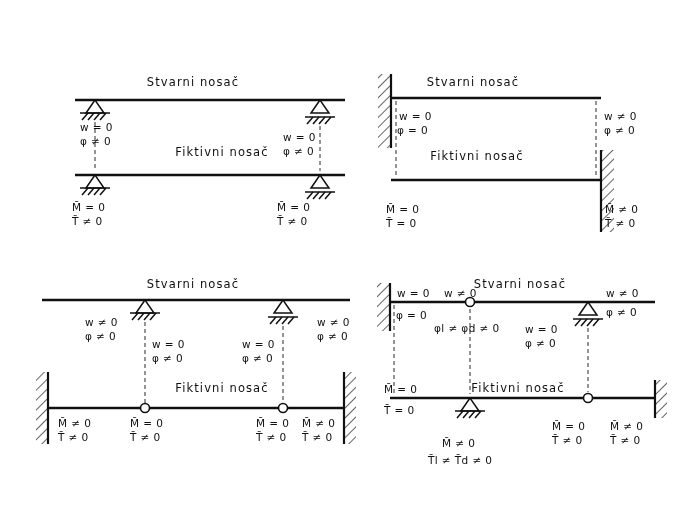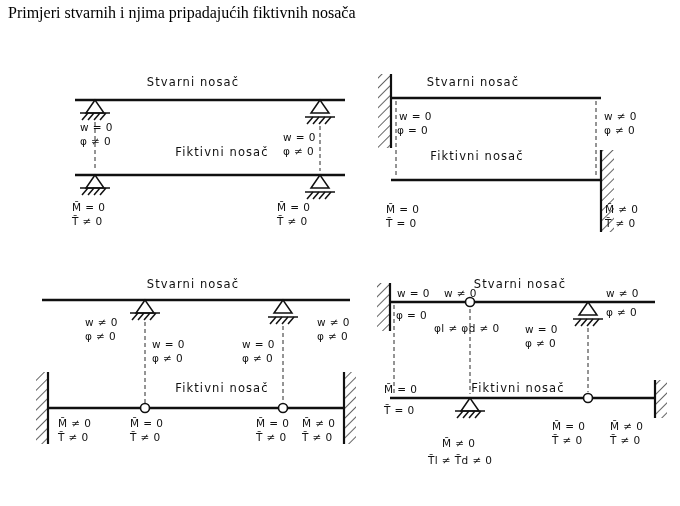--- a/index.html
+++ b/index.html
@@ -16,21 +16,20 @@
   .ann { font-size:10.5px; letter-spacing:0.4px; }
   .beam { stroke:#101010; stroke-width:2.4; fill:none; }
   .dash { stroke:#2b2b2b; stroke-width:1; stroke-dasharray:4 3; }
   .edge { stroke:#101010; stroke-width:2.2; }
   .hinge { fill:#ffffff; stroke:#101010; stroke-width:1.6; }
 </style>
 </head>
 <body>
 
 <div class="stage">
-  <div class="title">Primjeri stvarnih i njima pripadajućih fiktivnih nosača</div>
 
   <svg class="diagram" width="680" height="506" viewBox="0 0 680 506">
     <defs>
       <pattern id="hatch" width="7" height="7" patternUnits="userSpaceOnUse" patternTransform="rotate(45)">
         <rect width="7" height="7" fill="#ffffff"></rect>
         <line x1="0" y1="0" x2="0" y2="7" stroke="#222222" stroke-width="1.4"></line>
       </pattern>
 
       <g id="sym-pin" stroke="#101010" stroke-width="1.5" fill="none">
         <path d="M 0 0 L -9 13 L 9 13 Z" fill="#ffffff"></path>

